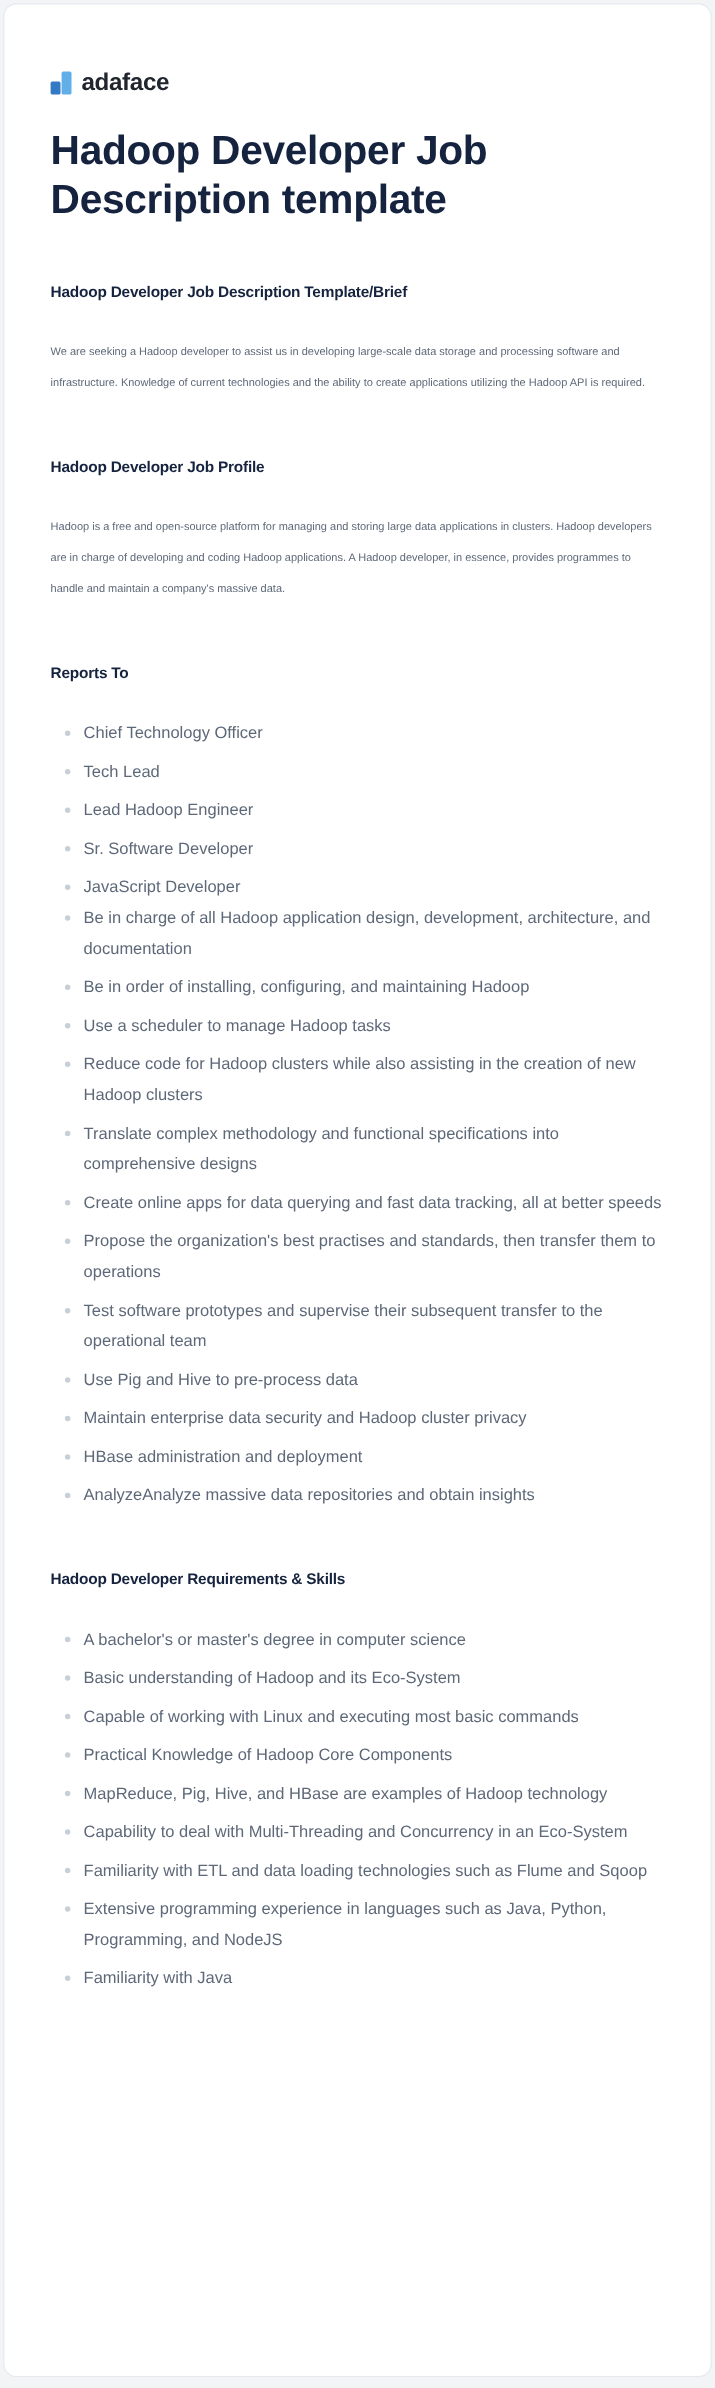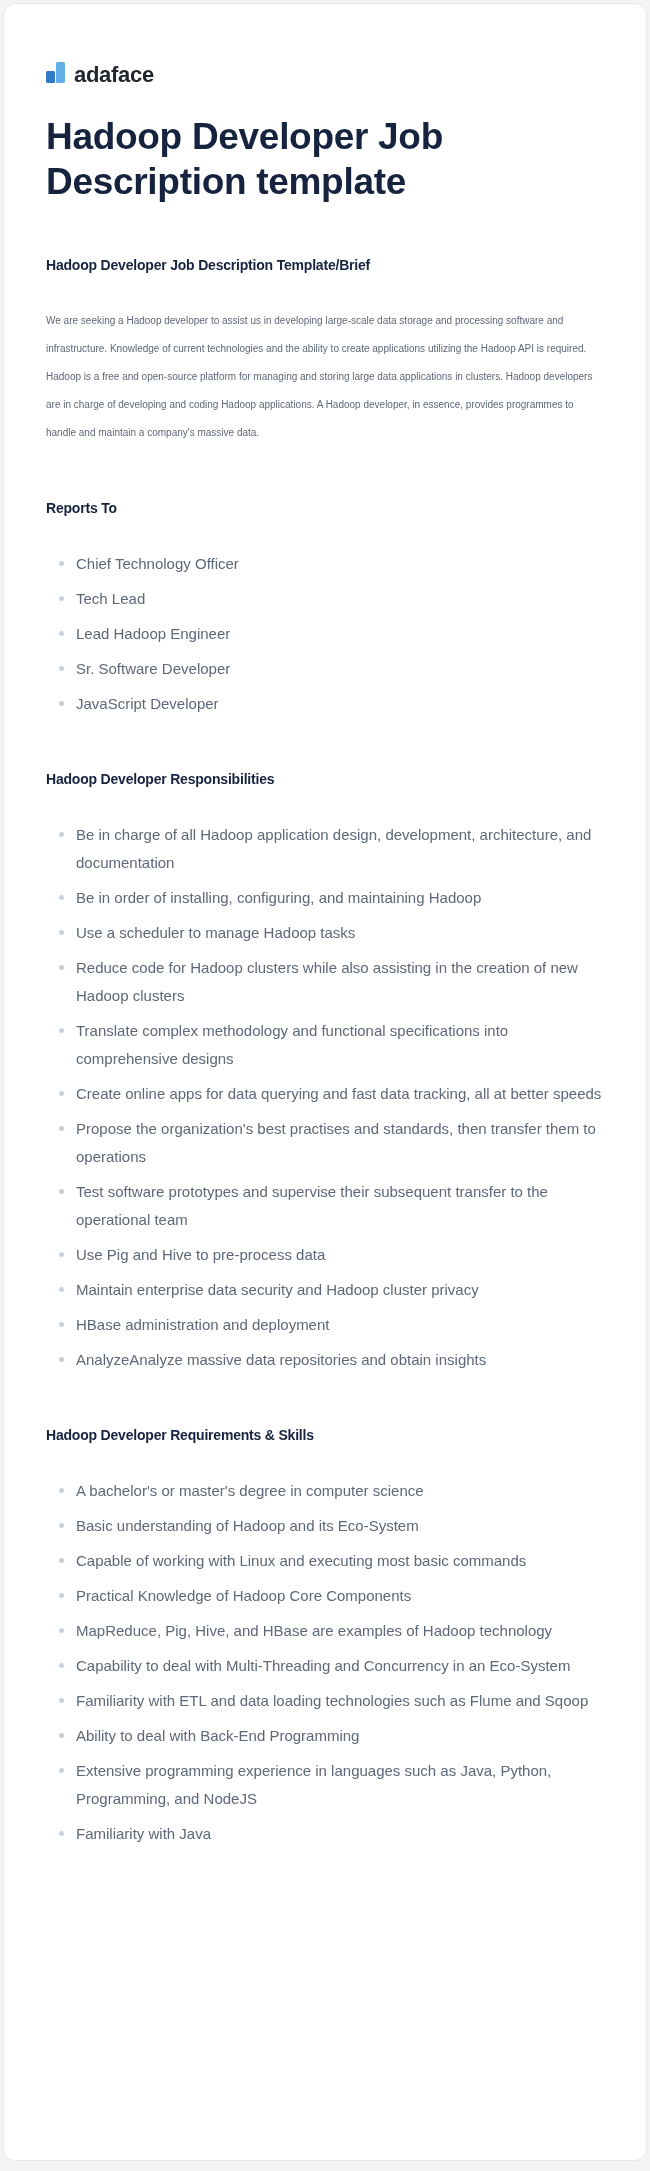--- a/index.html
+++ b/index.html
@@ -22,21 +22,21 @@
   }
   .card{
     background:#ffffff;
     border:1px solid var(--border);
     border-radius:12px;
     padding:58px 42px 60px 42px;
     min-height:2158px;
   }
   .brand{
     display:flex;
-    align-items:flex-start;
+    align-items:center;
     gap:9px;
     cursor:pointer;
     width:max-content;
   }
   .logo{
     display:flex;
     align-items:flex-end;
     gap:1px;
     height:21px;
   }
@@ -111,30 +111,30 @@
         <span class="bar bar-right"></span>
       </span>
       <span class="brand-name">adaface</span>
     </header>
 
     <h1 class="page-title">Hadoop Developer Job Description template</h1>
 
     <div id="sections">
         <h2 class="section-heading">Hadoop Developer Job Description Template/Brief</h2>
         <p class="body-text">We are seeking a Hadoop developer to assist us in developing large-scale data storage and processing software and infrastructure. Knowledge of current technologies and the ability to create applications utilizing the Hadoop API is required.</p>
+        <h2 class="section-heading">Hadoop Developer Job Profile</h2>
         <p class="body-text">Hadoop is a free and open-source platform for managing and storing large data applications in clusters. Hadoop developers are in charge of developing and coding Hadoop applications. A Hadoop developer, in essence, provides programmes to handle and maintain a company's massive data.</p>
         <h2 class="section-heading">Reports To</h2>
         <ul class="bullet-list">
           <li>Chief Technology Officer</li>
           <li>Tech Lead</li>
           <li>Lead Hadoop Engineer</li>
           <li>Sr. Software Developer</li>
           <li>JavaScript Developer</li>
         </ul>
-        <h2 class="section-heading">Hadoop Developer Responsibilities</h2>
         <ul class="bullet-list">
           <li>Be in charge of all Hadoop application design, development, architecture, and documentation</li>
           <li>Be in order of installing, configuring, and maintaining Hadoop</li>
           <li>Use a scheduler to manage Hadoop tasks</li>
           <li>Reduce code for Hadoop clusters while also assisting in the creation of new Hadoop clusters</li>
           <li>Translate complex methodology and functional specifications into comprehensive designs</li>
           <li>Create online apps for data querying and fast data tracking, all at better speeds</li>
           <li>Propose the organization's best practises and standards, then transfer them to operations</li>
           <li>Test software prototypes and supervise their subsequent transfer to the operational team</li>
           <li>Use Pig and Hive to pre-process data</li>
@@ -144,20 +144,19 @@
         </ul>
         <h2 class="section-heading">Hadoop Developer Requirements &amp; Skills</h2>
         <ul class="bullet-list">
           <li>A bachelor's or master's degree in computer science</li>
           <li>Basic understanding of Hadoop and its Eco-System</li>
           <li>Capable of working with Linux and executing most basic commands</li>
           <li>Practical Knowledge of Hadoop Core Components</li>
           <li>MapReduce, Pig, Hive, and HBase are examples of Hadoop technology</li>
           <li>Capability to deal with Multi-Threading and Concurrency in an Eco-System</li>
           <li>Familiarity with ETL and data loading technologies such as Flume and Sqoop</li>
-          <li>Ability to deal with Back-End Programming</li>
           <li>Extensive programming experience in languages such as Java, Python, Programming, and NodeJS</li>
           <li>Familiarity with Java</li>
         </ul>
       </div>
 
   </main>
 </div>
 
 </body></html>

